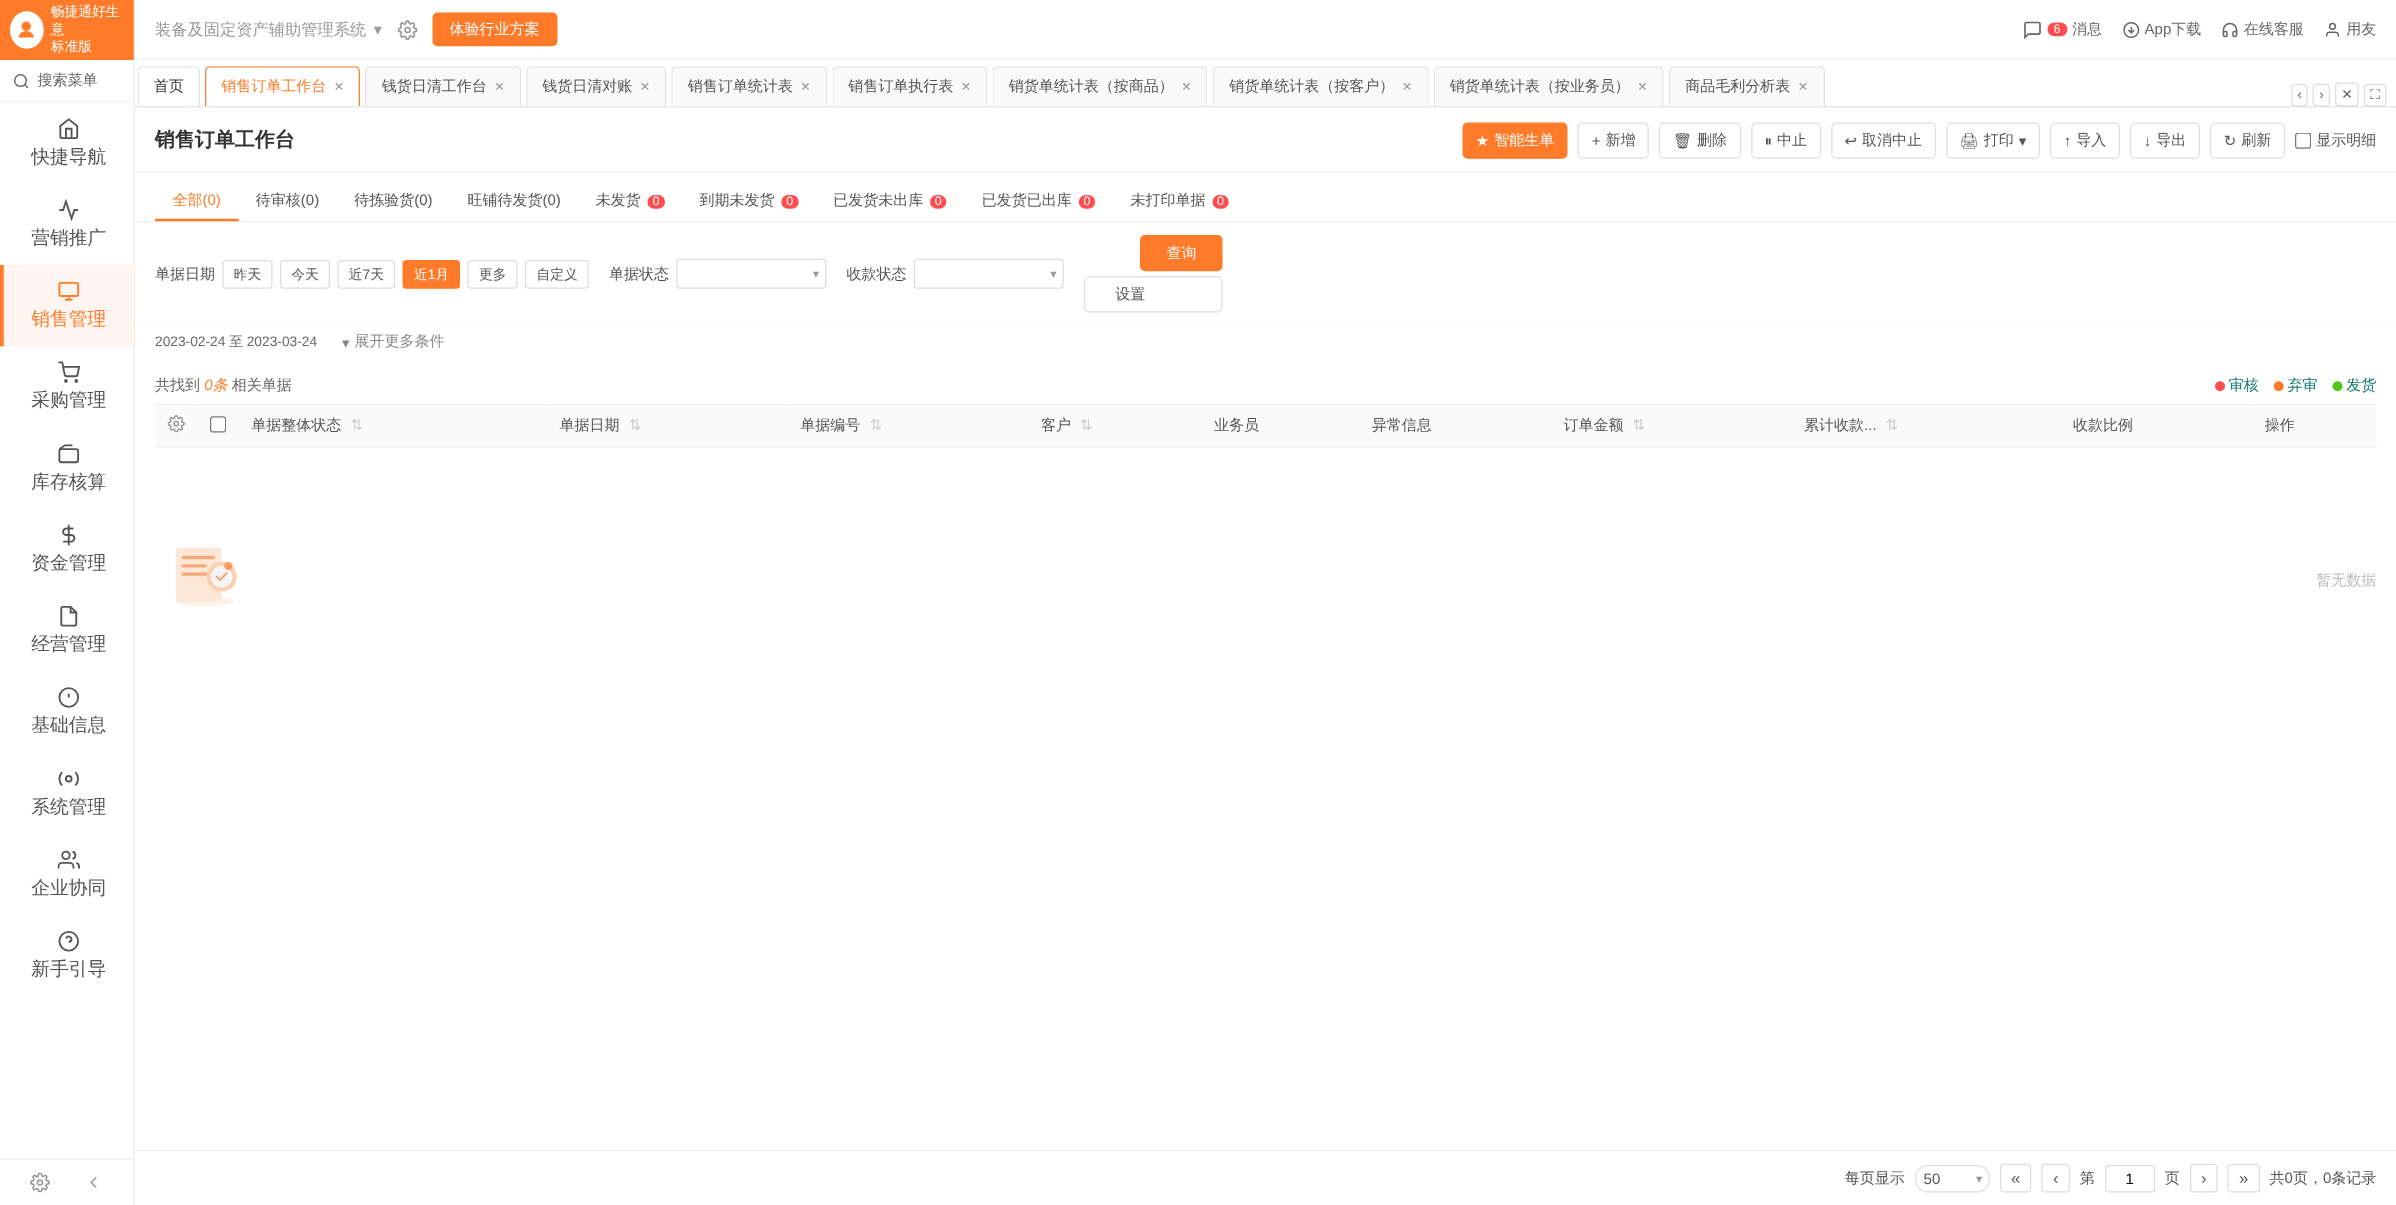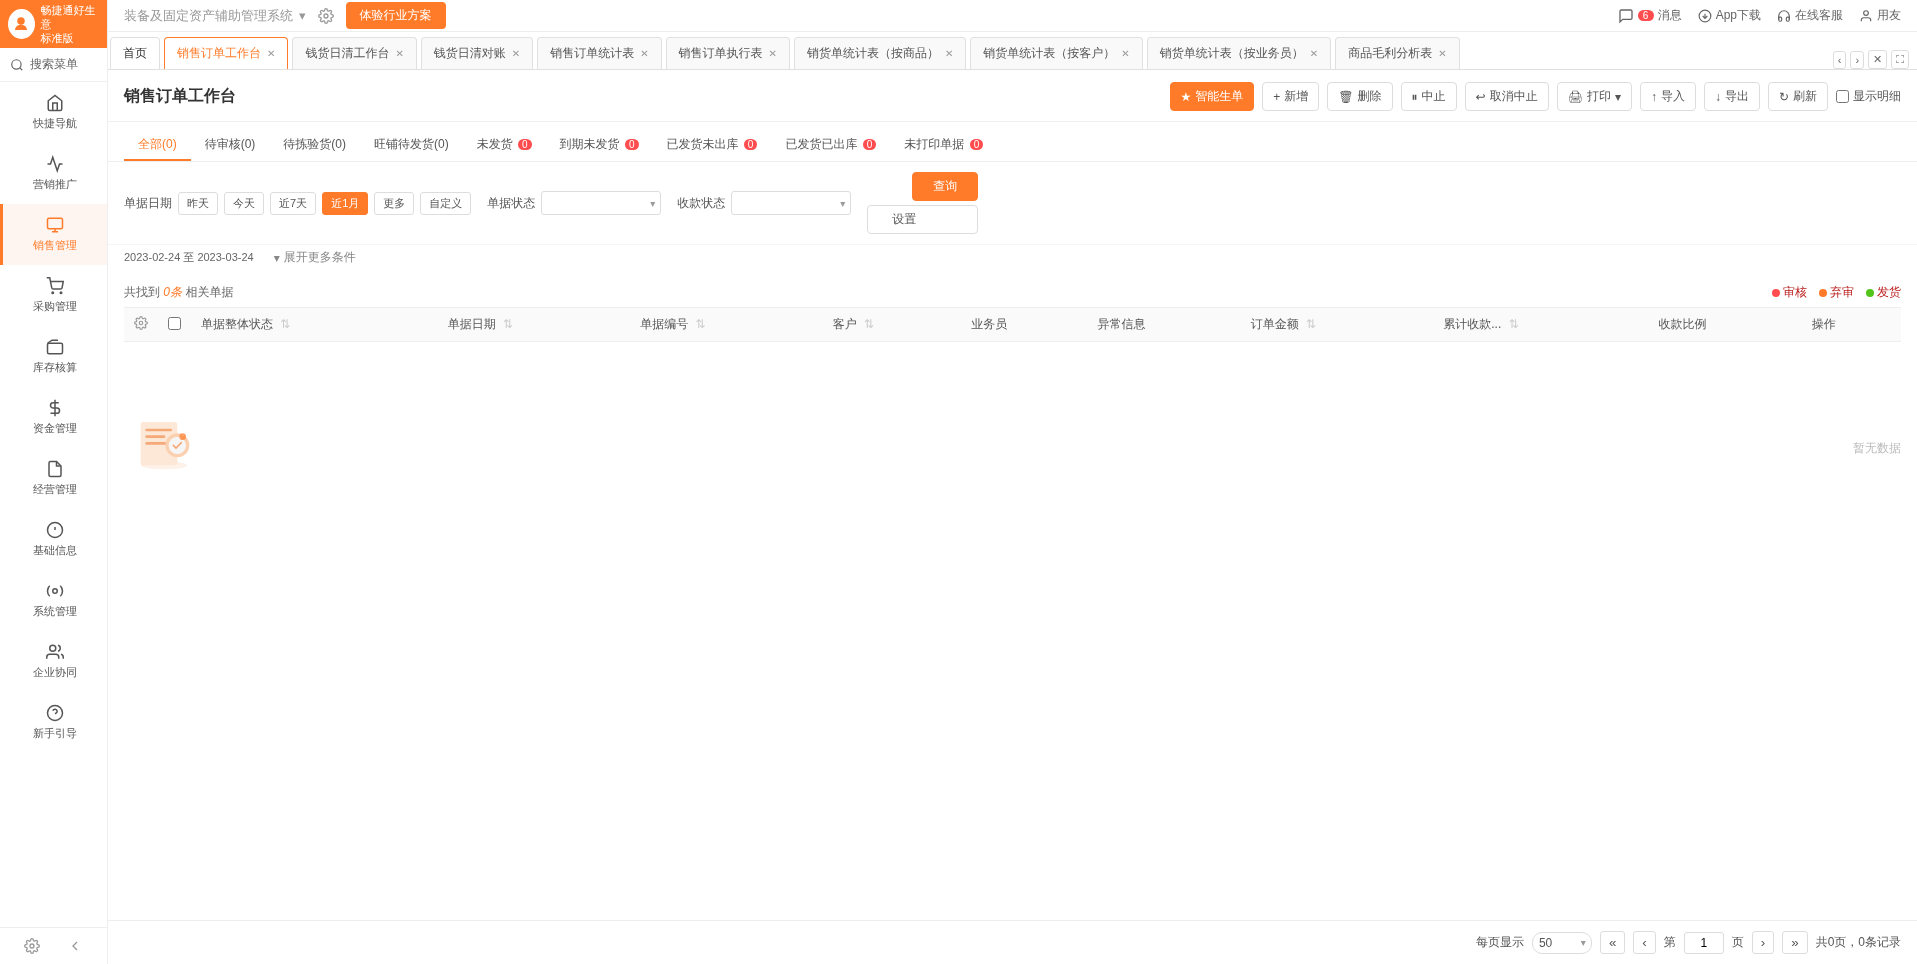--- a/index.html
+++ b/index.html
@@ -5,31 +5,31 @@
     * { box-sizing: border-box; margin: 0; padding: 0; }
     body { font-family: 'Microsoft YaHei', Arial, sans-serif; font-size: 12px; background: #f5f5f5; display: flex; height: 964px; overflow: hidden; }
 
     
     .sidebar { width: 108px; background: #fff; display: flex; flex-direction: column; border-right: 1px solid #eee; flex-shrink: 0; }
     .sidebar-logo { background: #ff7b29; color: #fff; padding: 10px 8px; display: flex; align-items: center; gap: 6px; height: 48px; }
     .sidebar-logo-icon { width: 30px; height: 30px; background: #fff; border-radius: 50%; display: flex; align-items: center; justify-content: center; }
     .sidebar-logo-icon svg { width: 18px; height: 18px; }
     .sidebar-logo-text { font-size: 11px; color: #fff; line-height: 1.3; }
     .sidebar-search { display: flex; align-items: center; padding: 8px 10px; gap: 6px; color: #666; cursor: pointer; border-bottom: 1px solid #f0f0f0; }
-    .sidebar-nav-item { display: flex; flex-direction: column; align-items: center; padding: 12px 8px; cursor: pointer; color: #555; font-size: 11px; gap: 4px; border-left: 3px solid transparent; }
+    .sidebar-nav-item { display: flex; flex-direction: column; align-items: center; padding: 12px 8px; cursor: pointer; color: #555; font-size: 15px; gap: 4px; border-left: 3px solid transparent; }
     .sidebar-nav-item.active { background: #fff5f0; color: #ff7b29; border-left-color: #ff7b29; }
     .sidebar-nav-item svg { width: 18px; height: 18px; }
     .sidebar-bottom { margin-top: auto; border-top: 1px solid #eee; display: flex; justify-content: space-around; padding: 10px; }
     .sidebar-bottom-btn { cursor: pointer; color: #999; display: flex; align-items: center; }
 
     
     .main { flex: 1; display: flex; flex-direction: column; overflow: hidden; }
 
     
-    .top-header { height: 32px; background: #fff; border-bottom: 1px solid #eee; display: flex; align-items: center; padding: 0 16px; gap: 12px; flex-shrink: 0; }
+    .top-header { height: 48px; background: #fff; border-bottom: 1px solid #eee; display: flex; align-items: center; padding: 0 16px; gap: 12px; flex-shrink: 0; }
     .top-header-title { font-size: 13px; color: #333; display: flex; align-items: center; gap: 6px; }
     .top-header-title span { color: #999; }
     .header-btn-orange { background: #ff7b29; color: #fff; border: none; border-radius: 4px; padding: 5px 14px; cursor: pointer; font-size: 12px; }
     .header-right { margin-left: auto; display: flex; align-items: center; gap: 16px; color: #555; font-size: 12px; }
     .header-right-item { display: flex; align-items: center; gap: 4px; cursor: pointer; color: #666; }
     .badge { background: #ff4d4f; color: #fff; border-radius: 10px; padding: 0 4px; font-size: 10px; min-width: 16px; text-align: center; }
 
     
     .tab-bar { height: 38px; background: #fff; border-bottom: 1px solid #e0e0e0; display: flex; align-items: flex-end; padding: 0 0 0 0; overflow: hidden; flex-shrink: 0; }
     .tab-item { display: flex; align-items: center; padding: 0 12px; height: 32px; border: 1px solid #e0e0e0; border-bottom: none; border-radius: 4px 4px 0 0; margin-right: 2px; cursor: pointer; font-size: 12px; color: #555; background: #f9f9f9; white-space: nowrap; gap: 6px; margin-left: 2px; }
@@ -62,21 +62,21 @@
     .filter-item { display: flex; align-items: center; gap: 6px; font-size: 12px; color: #333; }
     .filter-item label { color: #555; white-space: nowrap; }
     .filter-date-btn { padding: 3px 8px; border: 1px solid #ddd; border-radius: 3px; cursor: pointer; font-size: 11px; color: #555; background: #fff; }
     .filter-date-btn.active { background: #ff7b29; color: #fff; border-color: #ff7b29; }
     .filter-select { border: 1px solid #ddd; border-radius: 3px; padding: 4px 24px 4px 8px; font-size: 12px; color: #555; background: #fff; appearance: none; cursor: pointer; min-width: 120px; }
     .expand-btn { display: flex; align-items: center; gap: 4px; color: #888; font-size: 12px; cursor: pointer; padding: 4px 8px; }
 
     
     .count-bar { padding: 6px 16px; display: flex; align-items: center; justify-content: space-between; font-size: 12px; color: #666; }
     .count-actions { display: flex; align-items: center; gap: 12px; }
-    .count-action-item { display: flex; align-items: center; gap: 3px; cursor: pointer; color: #b91c1c; justify-content: space-between; }
+    .count-action-item { display: flex; align-items: center; gap: 3px; cursor: pointer; color: #0f766e; justify-content: space-between; }
     .dot-red { width: 8px; height: 8px; border-radius: 50%; background: #ff4d4f; display: inline-block; }
     .dot-orange { width: 8px; height: 8px; border-radius: 50%; background: #ff7b29; display: inline-block; }
     .dot-green { width: 8px; height: 8px; border-radius: 50%; background: #52c41a; display: inline-block; }
 
     
     .data-table-wrap { flex: 1; overflow: auto; padding: 0 16px; }
     .data-table { width: 100%; border-collapse: collapse; font-size: 12px; }
     .data-table th { background: #fafafa; border-bottom: 1px solid #eee; border-top: 1px solid #eee; padding: 8px 10px; color: #555; font-weight: normal; text-align: left; white-space: nowrap; }
     .data-table th .sort-icon { color: #ccc; margin-left: 4px; }
     .data-table td { padding: 8px 10px; border-bottom: 1px solid #f5f5f5; color: #333; }

